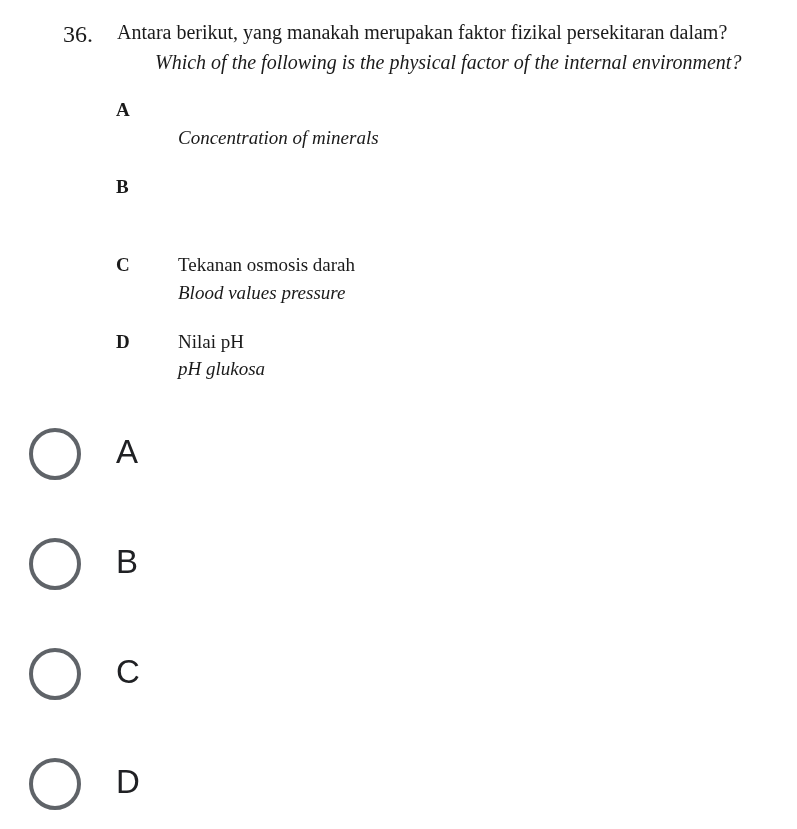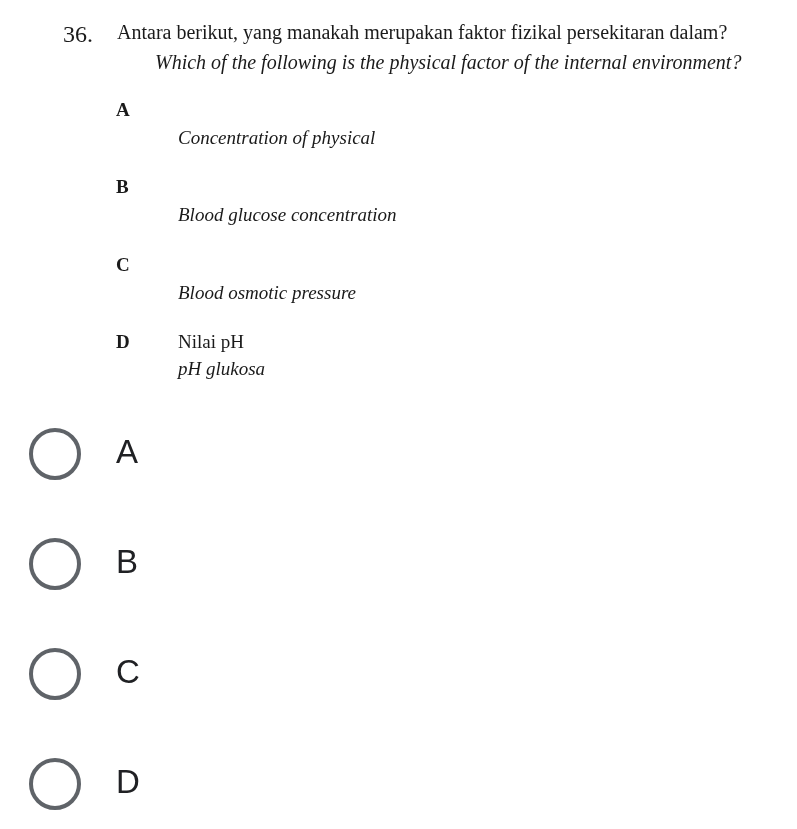--- a/index.html
+++ b/index.html
@@ -100,27 +100,27 @@
   </style>
 </head>
 <body>
 
 <div class="question-image">
   <span class="q-number">36.</span>
   <span class="q-text-ms">Antara berikut, yang manakah merupakan faktor fizikal persekitaran dalam?</span>
   <span class="q-text-en">Which of the following is the physical factor of the internal environment?</span>
 
   <span class="opt-letter" style="top:99px">A</span>
-  <span class="opt-en" style="top:127px">Concentration of physical</span>
+  <span class="opt-en" style="top:127px">Concentration of minerals</span>
 
   <span class="opt-letter" style="top:176px">B</span>
-  <span class="opt-en" style="top:204px">Blood glucose concentration</span>
 
   <span class="opt-letter" style="top:254px">C</span>
-  <span class="opt-en" style="top:282px">Blood osmotic pressure</span>
+  <span class="opt-ms" style="top:254px">Tekanan osmosis darah</span>
+  <span class="opt-en" style="top:282px">Blood values pressure</span>
 
   <span class="opt-letter" style="top:331px">D</span>
   <span class="opt-ms" style="top:331px">Nilai pH</span>
   <span class="opt-en" style="top:358px">pH glukosa</span>
 </div>
 
 <div class="choices">
   <div class="choice" style="top:404px">
     <span class="radio"></span>
     <span class="choice-label">A</span>

